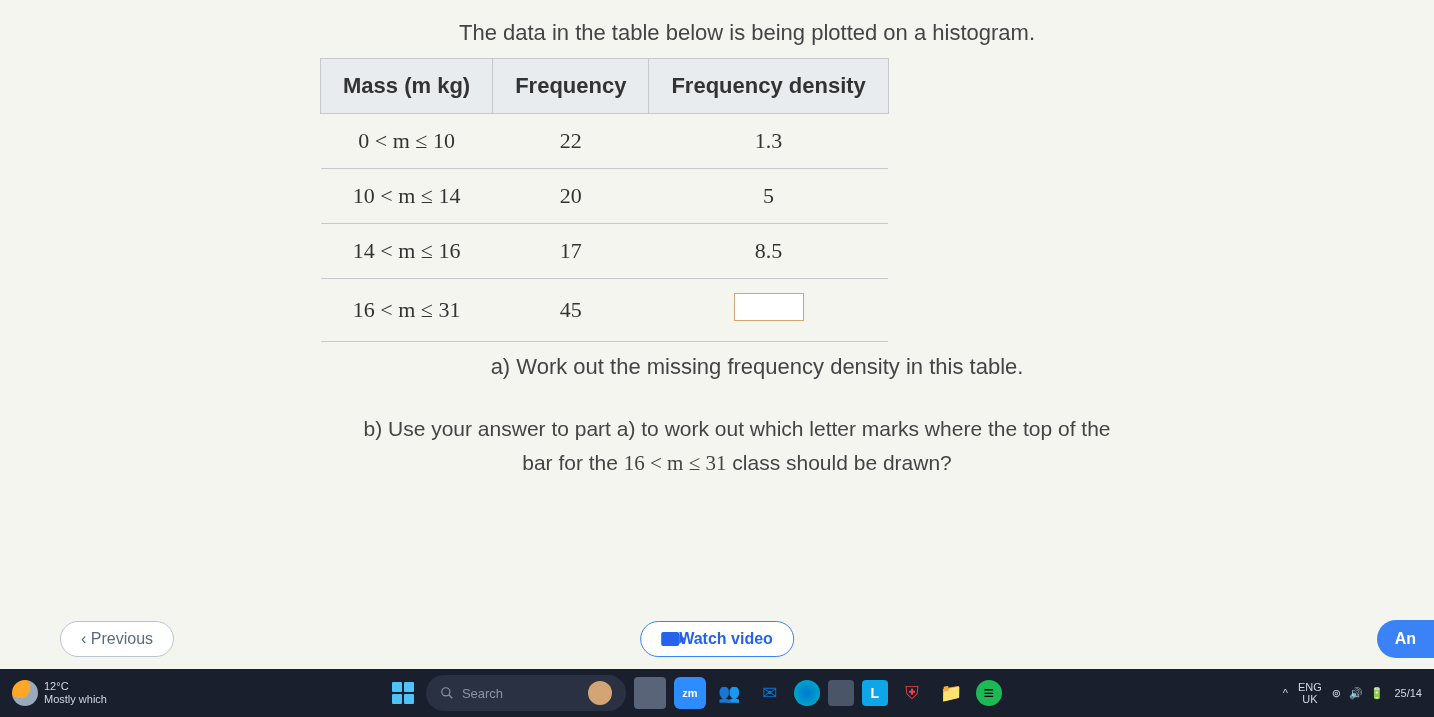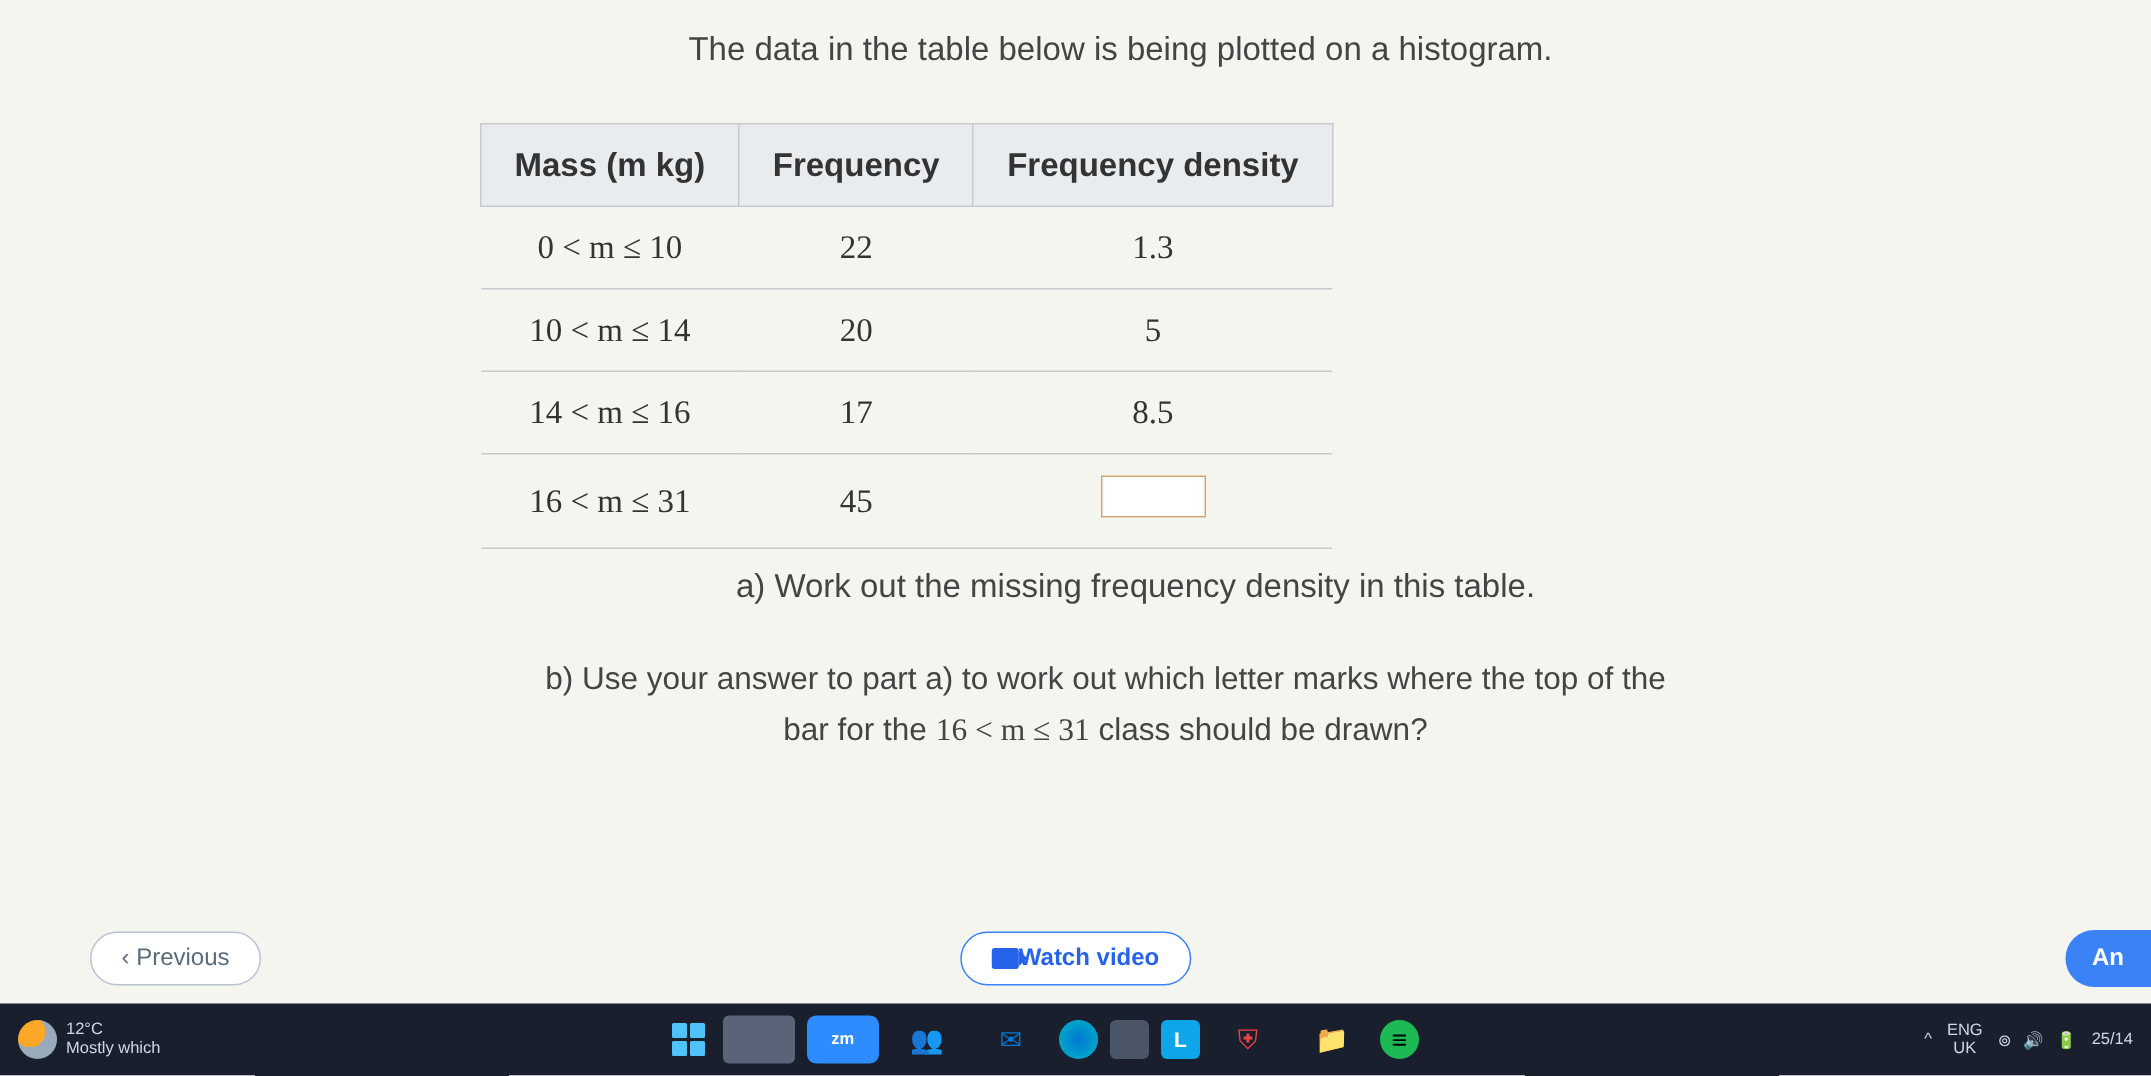--- a/index.html
+++ b/index.html
@@ -12,21 +12,21 @@
       overflow: hidden;
     }
     .content-area {
       padding: 20px 40px;
       color: #333;
     }
     .intro-text {
       text-align: center;
       font-size: 22px;
       color: #444;
-      margin-bottom: 36px;
+      margin-bottom: 12px;
       margin-left: 60px;
     }
     .table-container {
       display: flex;
       justify-content: flex-start;
       margin-left: 280px;
     }
     table {
       border-collapse: collapse;
       font-size: 22px;
@@ -196,21 +196,21 @@
     }
     .search-box svg { width: 14px; height: 14px; }
     .search-emoji {
       margin-left: auto;
       width: 24px;
       height: 24px;
       background: #d4a574;
       border-radius: 50%;
     }
     .tb-icon {
-      width: 48px;
+      width: 32px;
       height: 32px;
       display: flex;
       align-items: center;
       justify-content: center;
       border-radius: 4px;
       cursor: pointer;
       font-size: 18px;
     }
     .taskbar-right {
       display: flex;
@@ -290,20 +290,28 @@
       <div>Mostly which</div>
     </div>
   </div>
 
   <div class="taskbar-center">
     <div class="start-btn">
       <span></span>
         <span></span>
         <span></span>
         <span></span>
+    </div>
+    <div class="search-box">
+      <svg viewBox="0 0 24 24" fill="none" stroke="#8a93a6" stroke-width="2">
+          <circle cx="10" cy="10" r="7"></circle>
+          <line x1="21" y1="21" x2="15" y2="15"></line>
+        </svg>
+      <span>Search</span>
+      <span class="search-emoji"></span>
     </div>
     <div class="tb-icon" style="background:#5a6478;border-radius:4px;"></div>
     <div class="tb-icon" style="background:#2d8cff;color:#fff;border-radius:6px;font-size:11px;font-weight:700;">zm</div>
     <div class="tb-icon" style="color:#7b83eb;">👥</div>
     <div class="tb-icon" style="color:#0078d4;">✉</div>
     <div class="tb-icon" style="background:radial-gradient(circle,#0078d4,#00b7c3);border-radius:50%;width:26px;height:26px;"></div>
     <div class="tb-icon" style="background:#4a5568;border-radius:4px;width:26px;height:26px;"></div>
     <div class="tb-icon" style="background:#0ea5e9;color:#fff;font-weight:700;border-radius:4px;width:26px;height:26px;font-size:14px;">L</div>
     <div class="tb-icon" style="color:#ef4444;">⛨</div>
     <div class="tb-icon" style="color:#ffc107;">📁</div>

